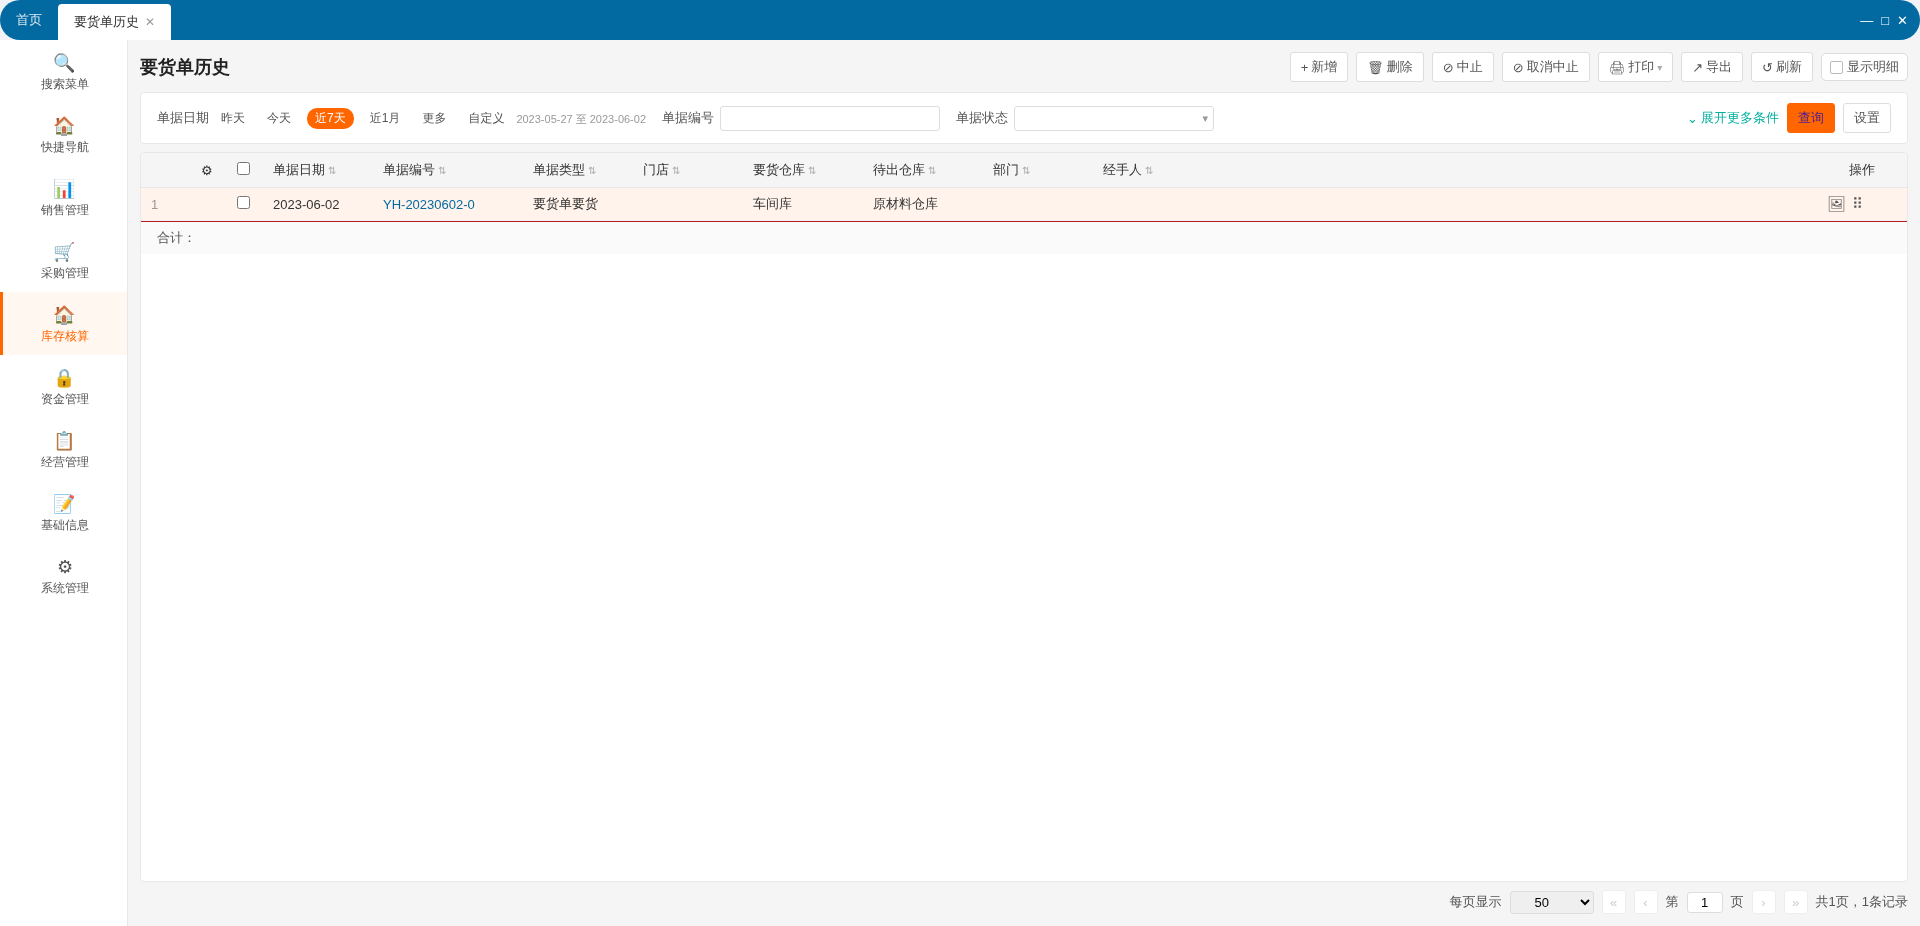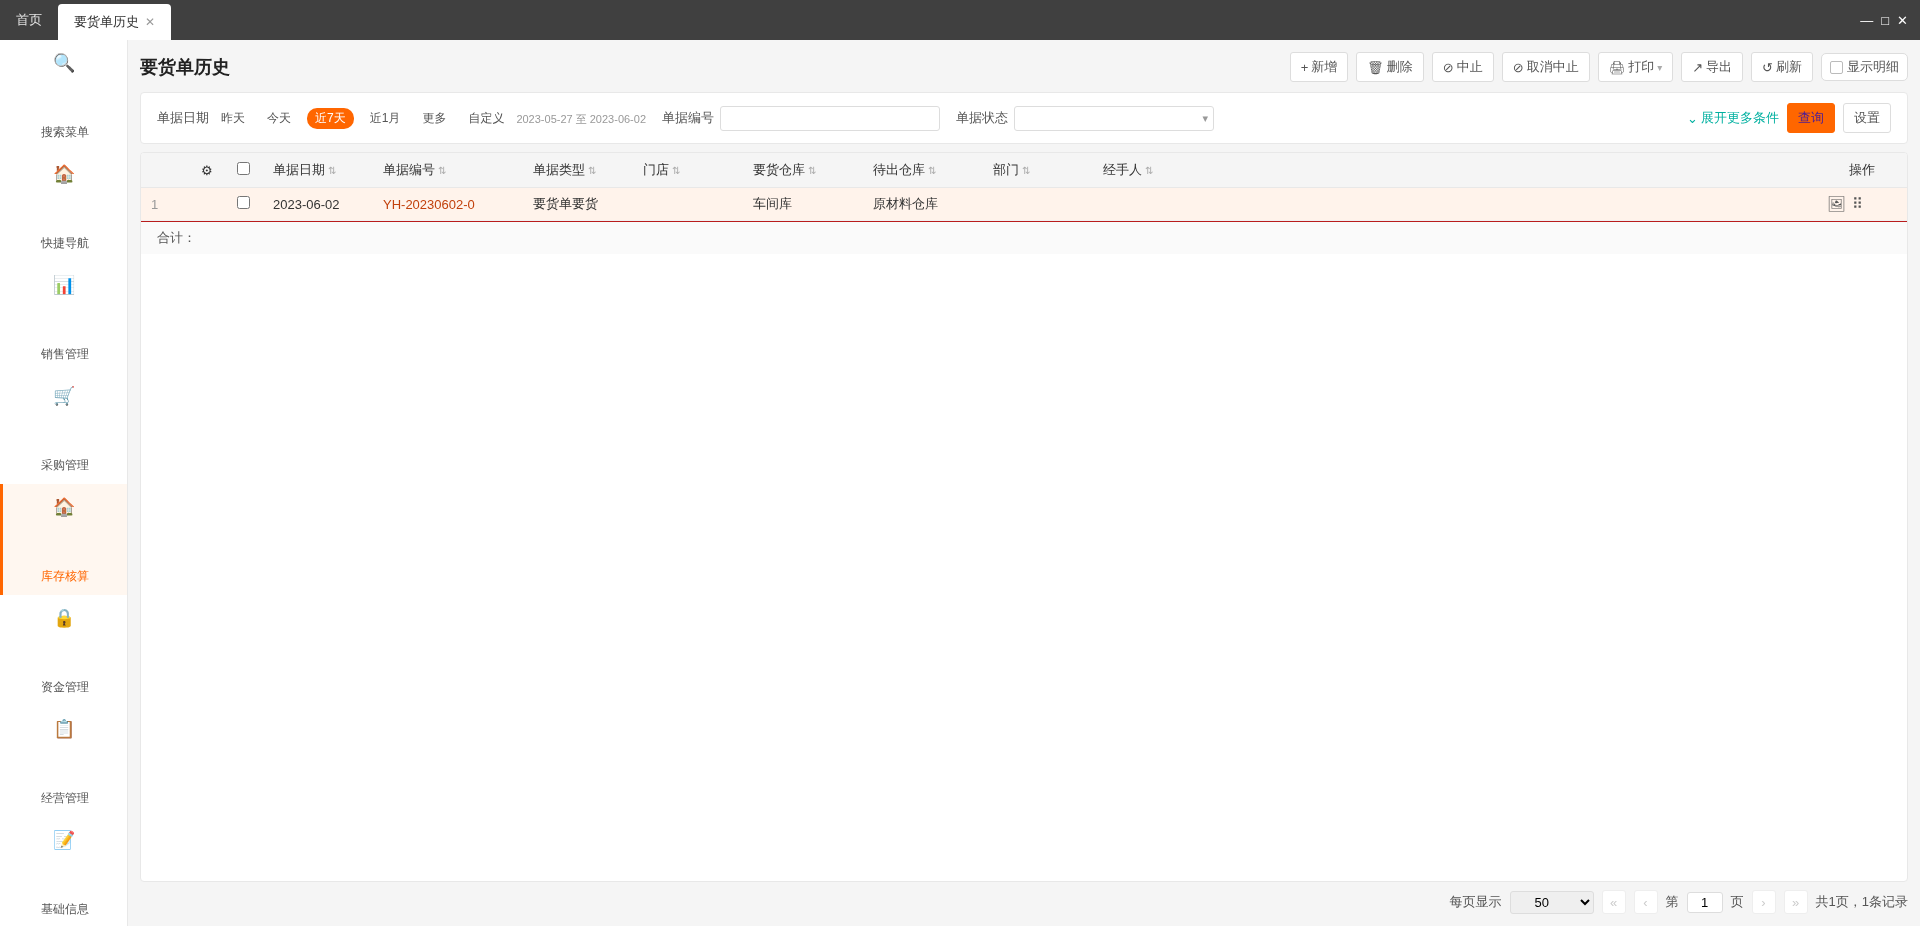--- a/index.html
+++ b/index.html
@@ -1,25 +1,26 @@
 <!DOCTYPE html>
 <html><head>
   <meta charset="utf-8">
   <style>
     * { box-sizing: border-box; margin: 0; padding: 0; font-family: 'Microsoft YaHei', Arial, sans-serif; font-size: 13px; }
     body { display: flex; flex-direction: column; height: 926px; overflow: hidden; background: #f0f2f5; }
 
     
     .top-bar {
       height: 40px;
-      background: #404040;
+      background: #0369a1;
       display: flex;
       align-items: center;
       padding: 0 0 0 0;
       flex-shrink: 0;
+      border-radius: 20px;
     }
     .top-bar-tabs {
       display: flex;
       align-items: stretch;
       height: 100%;
     }
     .top-tab {
       padding: 0 16px;
       display: flex;
       align-items: center;
@@ -81,21 +82,20 @@
       background: #fff7f0;
       border-left-color: #f60;
       color: #f60;
     }
     .sidebar-item .icon {
       font-size: 18px;
       line-height: 1;
     }
     .sidebar-item .label {
       font-size: 12px;
-      margin-top: 48px;
     }
 
     
     .content {
       flex: 1;
       display: flex;
       flex-direction: column;
       overflow: hidden;
       background: #f5f5f5;
       padding: 12px;
@@ -263,21 +263,21 @@
     }
     .th-sort {
       display: flex;
       align-items: center;
       gap: 3px;
       cursor: pointer;
     }
     .th-sort .sort-icon { color: #aaa; font-size: 10px; }
     tbody tr.highlighted { background: #fff3eb; }
     .row-num { color: #999; }
-    .link-text { color: #c2410c; cursor: pointer; text-decoration: none; }
+    .link-text { color: #0369a1; cursor: pointer; text-decoration: none; }
     .action-icons { display: flex; gap: 6px; }
     .action-icon { cursor: pointer; color: #555; font-size: 15px; }
 
     
     .table-footer {
       border-top: 1px solid #b91c1c;
       padding: 7px 16px;
       display: flex;
       align-items: center;
       background: #fafafa;

